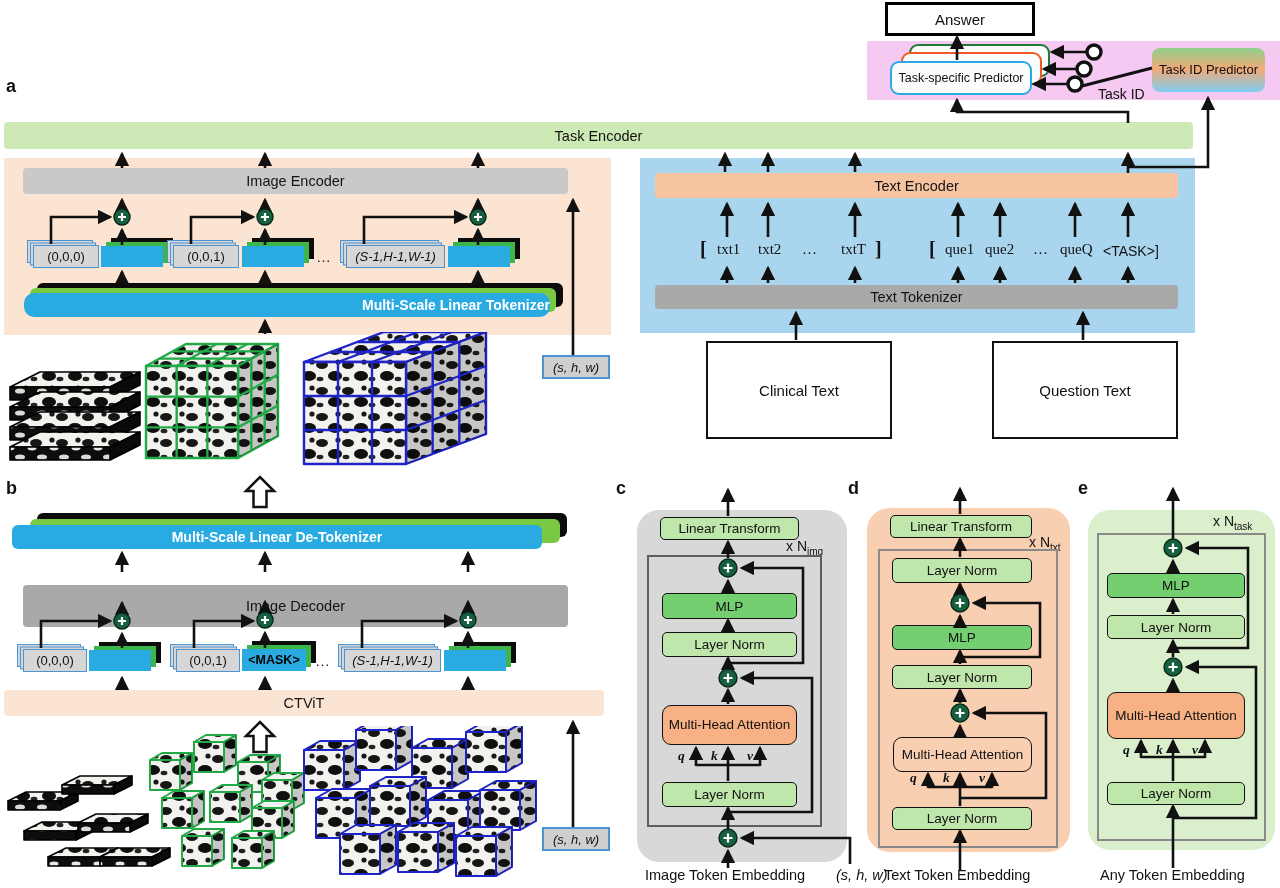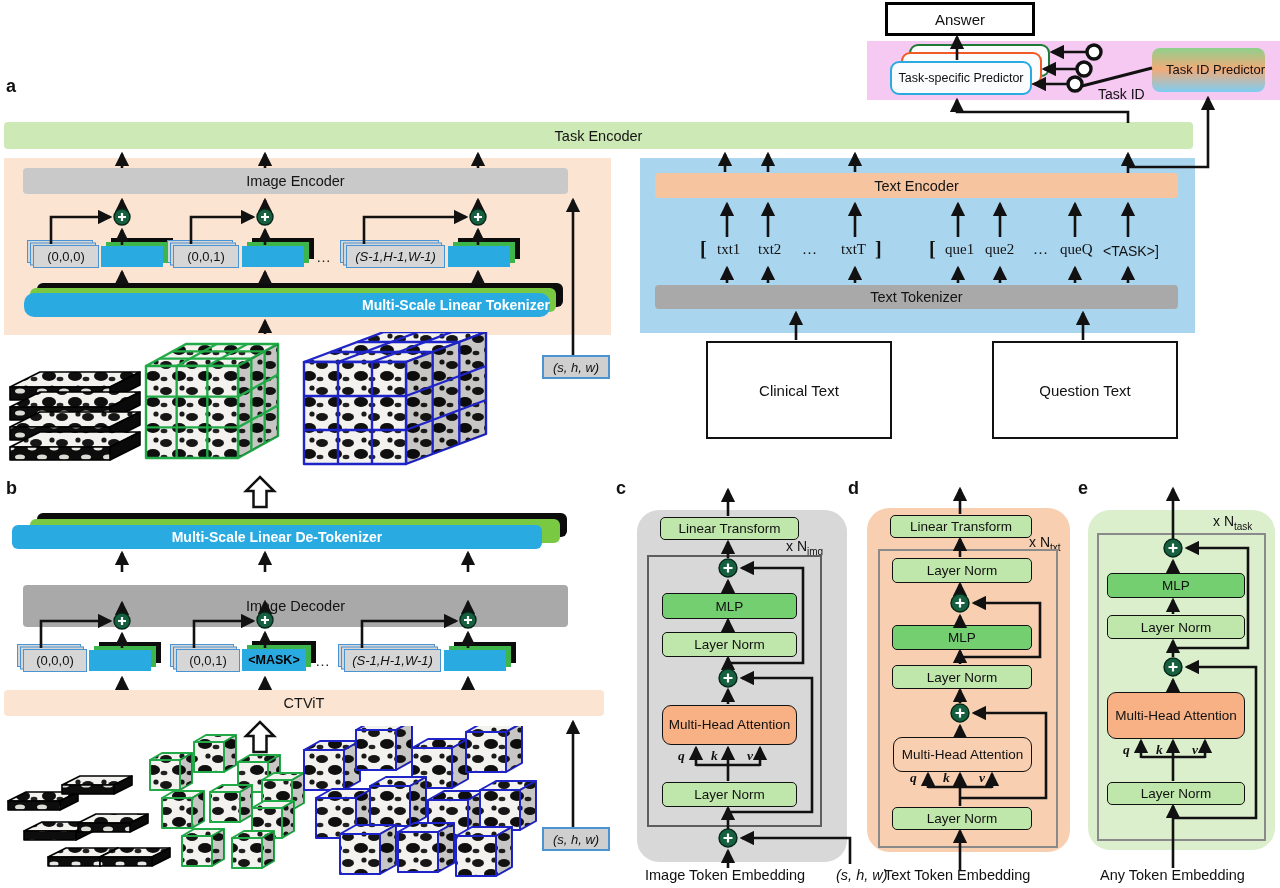--- a/index.html
+++ b/index.html
@@ -65,21 +65,21 @@
   <div id="answer" style="left:885px;top:2px;width:144px;height:28px;">
     <span>Answer</span>
   </div>
   <div class="panelbg" style="left:867px;top:41px;width:413px;height:59px;background:var(--panel_pink);"></div>
   <div class="pred" style="left:909px;top:44px;width:137px;height:29px;border:2.5px solid var(--pred_border_green);"></div>
   <div class="pred" style="left:901px;top:52px;width:137px;height:29px;border:2.5px solid var(--pred_border_orange);"></div>
   <div class="pred front" style="left:890px;top:61px;width:138px;height:30px;border:2.5px solid var(--pred_border_blue);z-index:3;">
     <span>Task-specific Predictor</span>
   </div>
   <div class="blabel" style="left:1098px;top:86px;font-size:14px;z-index:4;">Task ID</div>
-  <div id="tidpred" style="left:1152px;top:48px;width:113px;height:44px;z-index:3;justify-content:flex-end;">
+  <div id="tidpred" style="left:1152px;top:48px;width:113px;height:44px;z-index:3;">
     <span>Task ID Predictor</span>
   </div>
 
   <div class="bar" style="left:4px;top:122px;width:1189px;height:27px;background:var(--task_encoder);">
     <span>Task Encoder</span>
   </div>
 
   <div class="plabel" style="left:6px;top:76px;">a</div>
   <div class="panelbg" style="left:4px;top:158px;width:607px;height:177px;background:var(--panel_peach);"></div>
   <div class="bar" style="left:23px;top:168px;width:545px;height:26px;background:var(--gray_bar_light);z-index:2;">

